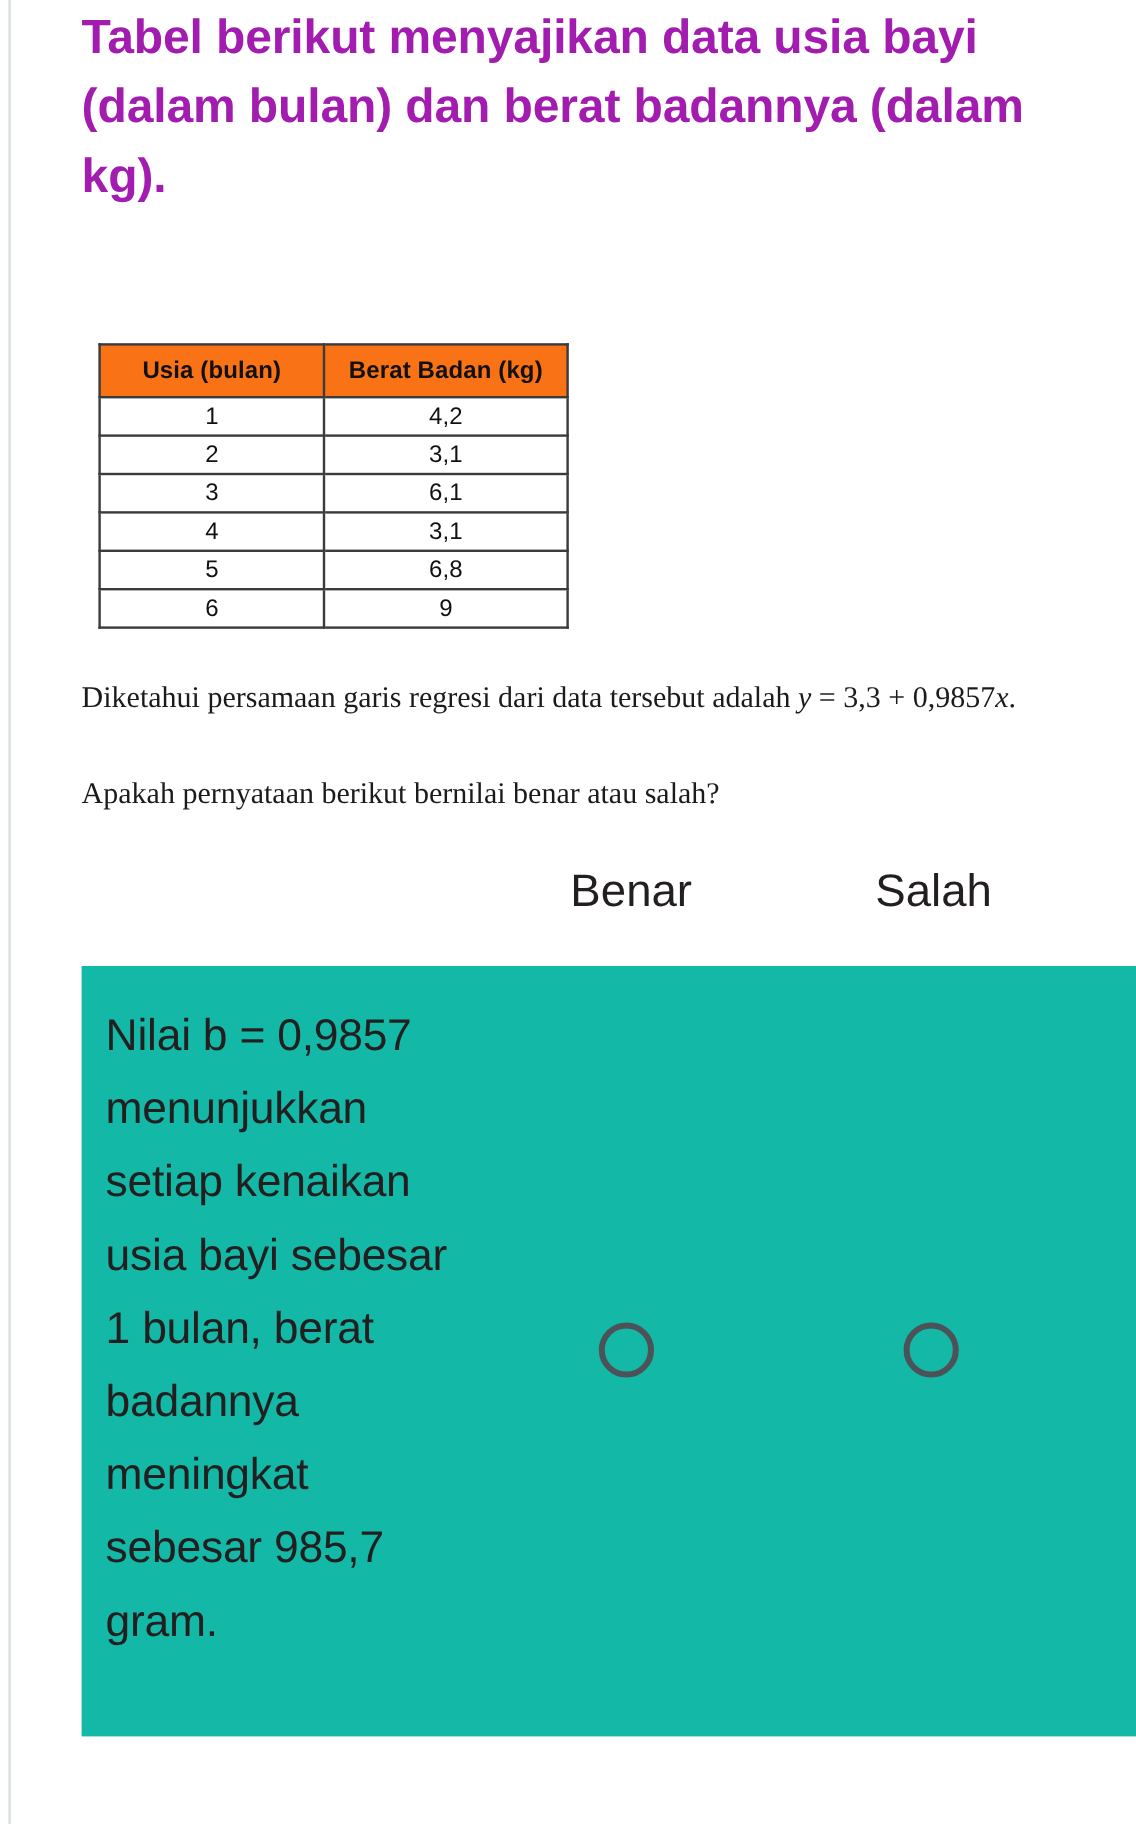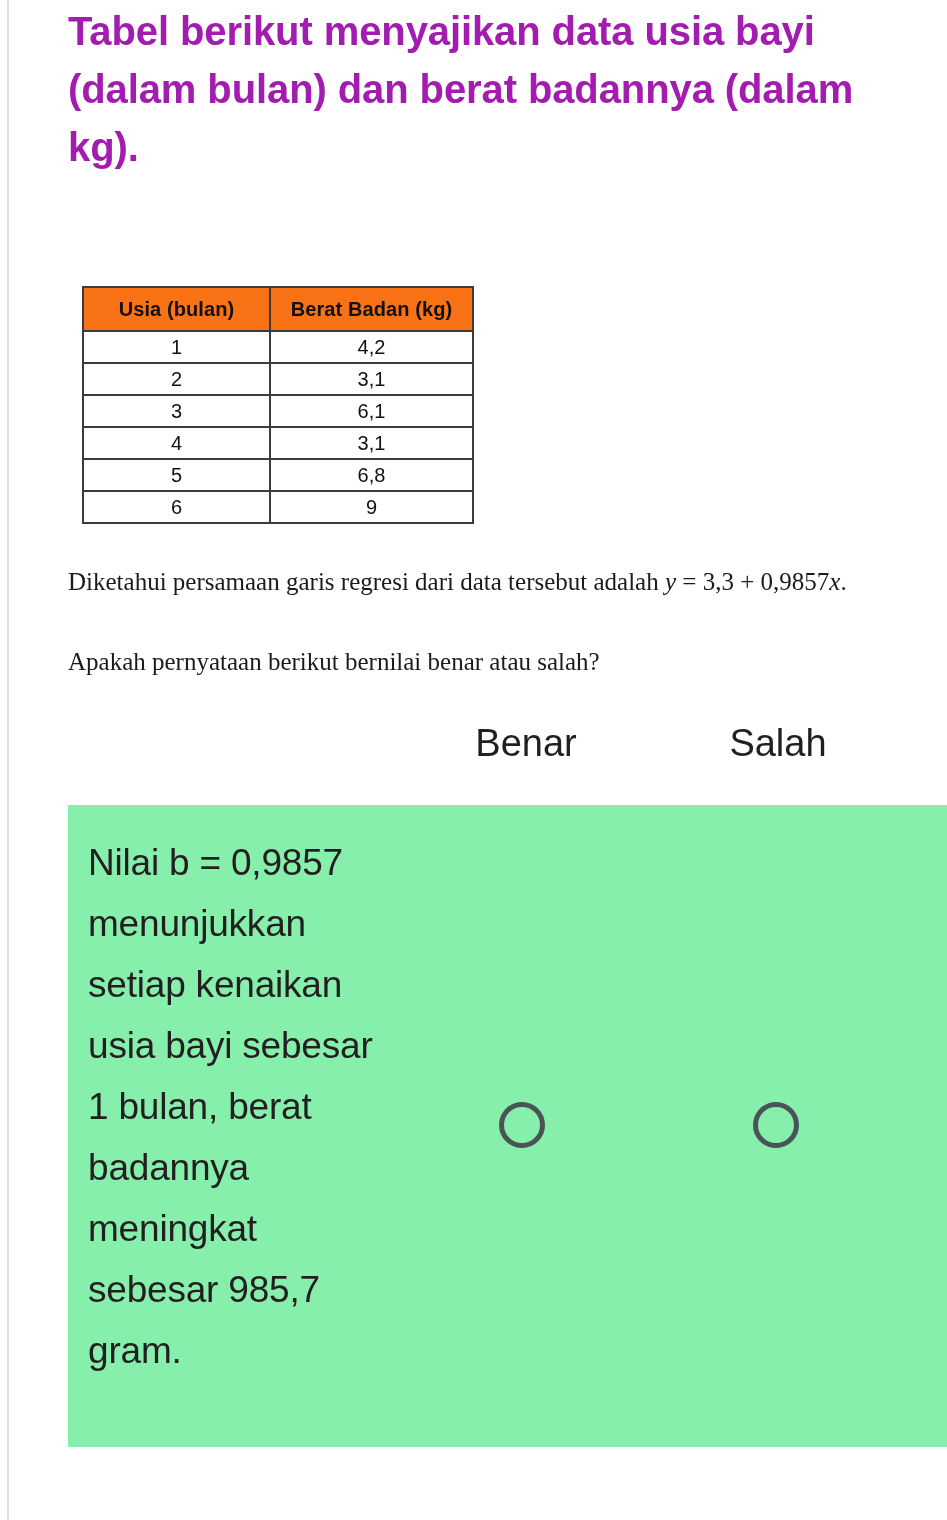--- a/index.html
+++ b/index.html
@@ -102,21 +102,21 @@
   .choice-head.benar { left: 441px; width: 170px; }
   .choice-head.salah { left: 693px; width: 170px; text-align: center; }
 
   
   .statement-panel {
     position: absolute;
     left: 68px;
     top: 805px;
     width: 879px;
     height: 642px;
-    background: #86efac;
+    background: #14b8a6;
   }
   .statement-text {
     position: absolute;
     left: 20px;
     top: 27px;
     width: 300px;
     font-size: 37px;
     line-height: 61px;
     color: #231f20;
     letter-spacing: -0.2px;

